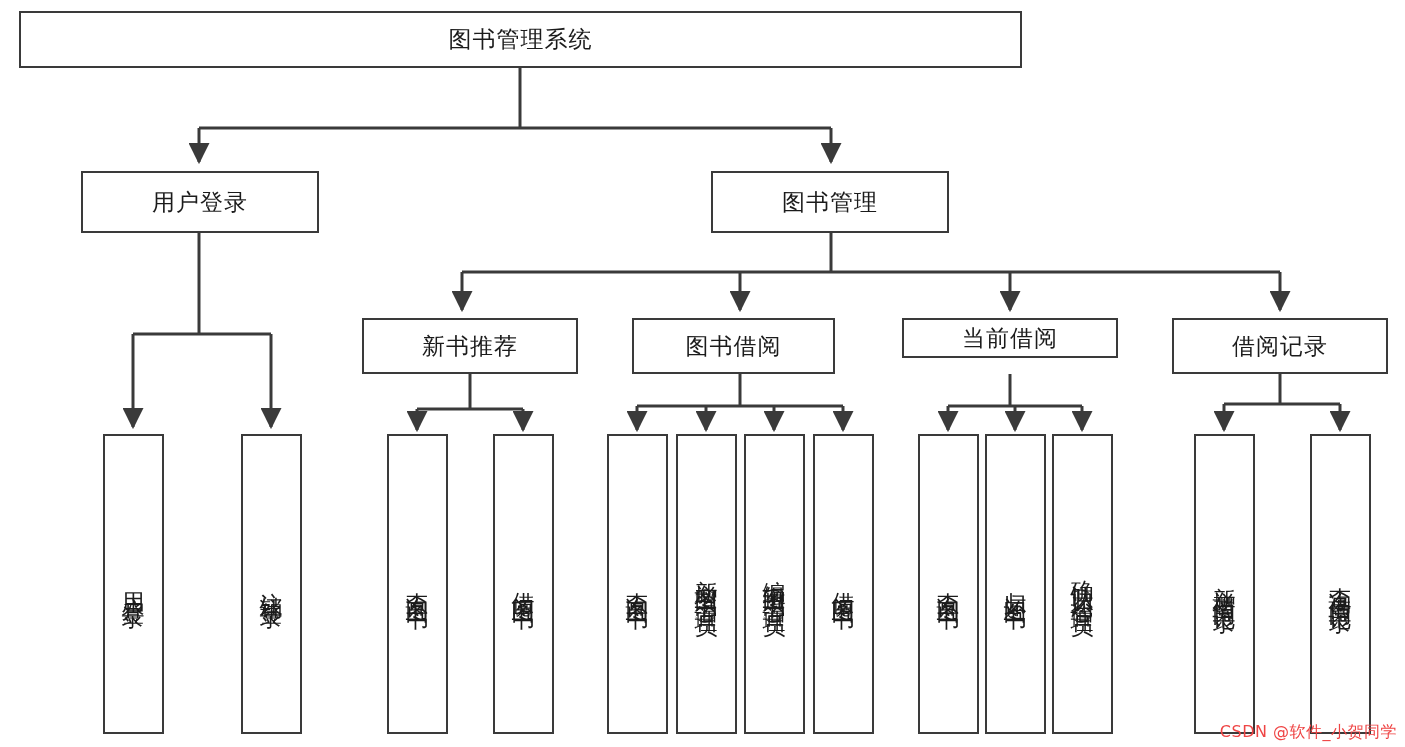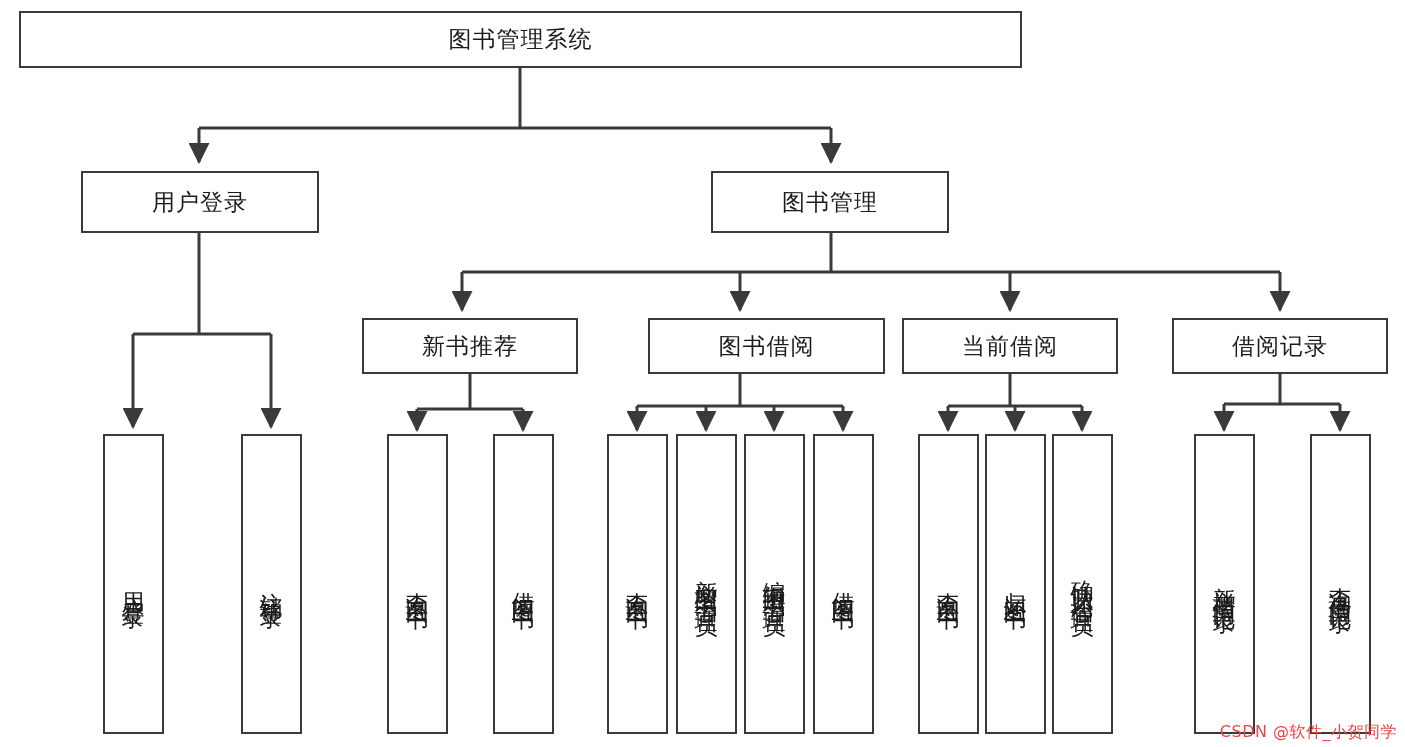--- a/index.html
+++ b/index.html
@@ -130,24 +130,24 @@
   <div class="node horizontal" style="left:81px; top:171px; width:238px; height:62px;">
     <span>用户登录</span>
   </div>
   <div class="node horizontal" style="left:711px; top:171px; width:238px; height:62px;">
     <span>图书管理</span>
   </div>
 
   <div class="node horizontal" style="left:362px; top:318px; width:216px; height:56px;justify-content:center;">
     <span>新书推荐</span>
   </div>
-  <div class="node horizontal" style="left:648px; top:318px; width:237px; height:56px;">
+  <div class="node horizontal" style="left:632px; top:318px; width:203px; height:56px;">
     <span>图书借阅</span>
   </div>
-  <div class="node horizontal" style="left:902px; top:318px; width:216px; height:56px;">
+  <div class="node horizontal" style="left:902px; top:318px; width:216px; height:40px;">
     <span>当前借阅</span>
   </div>
   <div class="node horizontal" style="left:1172px; top:318px; width:216px; height:56px;justify-content:center;">
     <span>借阅记录</span>
   </div>
 
   <div class="node vertical" style="left:103px; top:434px; width:61px; height:300px;">
     <span class="vlabel">用户登录</span>
   </div>
   <div class="node vertical" style="left:241px; top:434px; width:61px; height:300px;">

